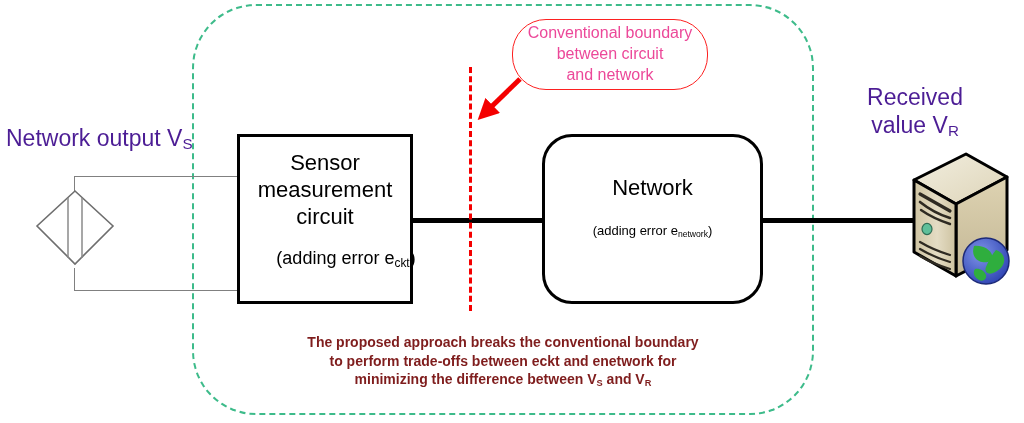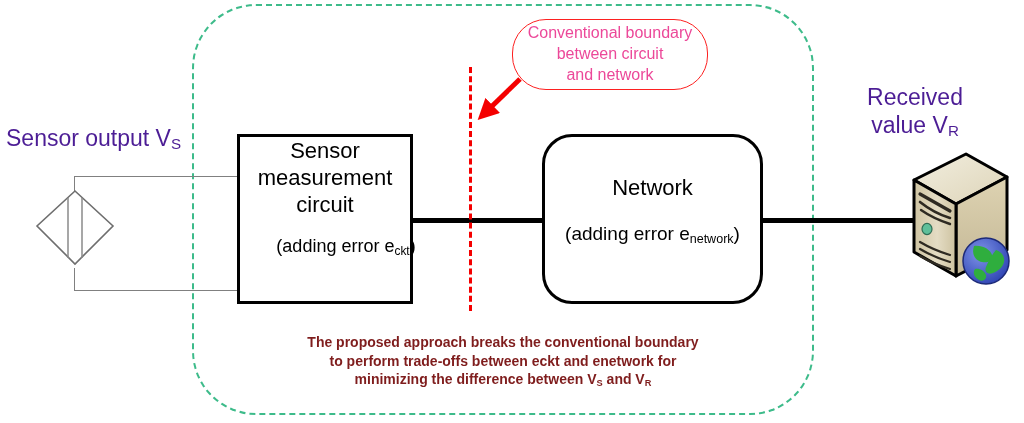--- a/index.html
+++ b/index.html
@@ -95,21 +95,21 @@
     justify-content: flex-start;
     color: #000;
   }
   #sensor-circuit-box {
     left: 237px;
     top: 134px;
     width: 176px;
     height: 170px;
   }
   #sensor-circuit-title {
-    margin-top: 0;
+    margin-top: 12px;
     font-size: 22px;
     line-height: 1.23;
     text-align: center;
     width: 100%;
   }
   #sensor-circuit-sub {
     margin-top: 18px;
     font-size: 18px;
     text-align: center;
     width: 100%;
@@ -123,21 +123,21 @@
     border-radius: 30px;
   }
   #network-title {
     margin-top: 38px;
     font-size: 22px;
     text-align: center;
     width: 100%;
   }
   #network-sub {
     margin-top: 22px;
-    font-size: 19px;
+    font-size: 13px;
     text-align: center;
     width: 100%;
   }
 
   
   .thick-wire {
     background: #000000;
     height: 5px;
   }
   #wire-circuit-to-network { left: 411px; top: 218px; width: 133px; }
@@ -187,21 +187,21 @@
     font-weight: bold;
   }
 </style>
 </head>
 <body>
 
 <div id="canvas">
 
   <div class="abs" id="green-boundary"></div>
 
-  <div class="abs plain-label" id="sensor-output-label"><span>Sensor output V</span><sub class="sb">S</sub></div>
+  <div class="abs plain-label" id="sensor-output-label"><span>Network output V</span><sub class="sb">S</sub></div>
 
   <div class="abs" id="sensor-wire-rect"></div>
   <div class="abs" id="sensor-rect-left-top"></div>
   <div class="abs" id="sensor-rect-left-bot"></div>
   <svg class="abs" id="sensor-diamond-svg" width="90" height="90" viewBox="0 0 90 90">
     <polygon points="45,5 83,40 45,78 7,40" fill="#ffffff" stroke="#6e6e6e" stroke-width="1.6"></polygon>
     <line x1="38" y1="12" x2="38" y2="72" stroke="#8a8a8a" stroke-width="1.5"></line>
     <line x1="52" y1="12" x2="52" y2="72" stroke="#8a8a8a" stroke-width="1.5"></line>
   </svg>
 

